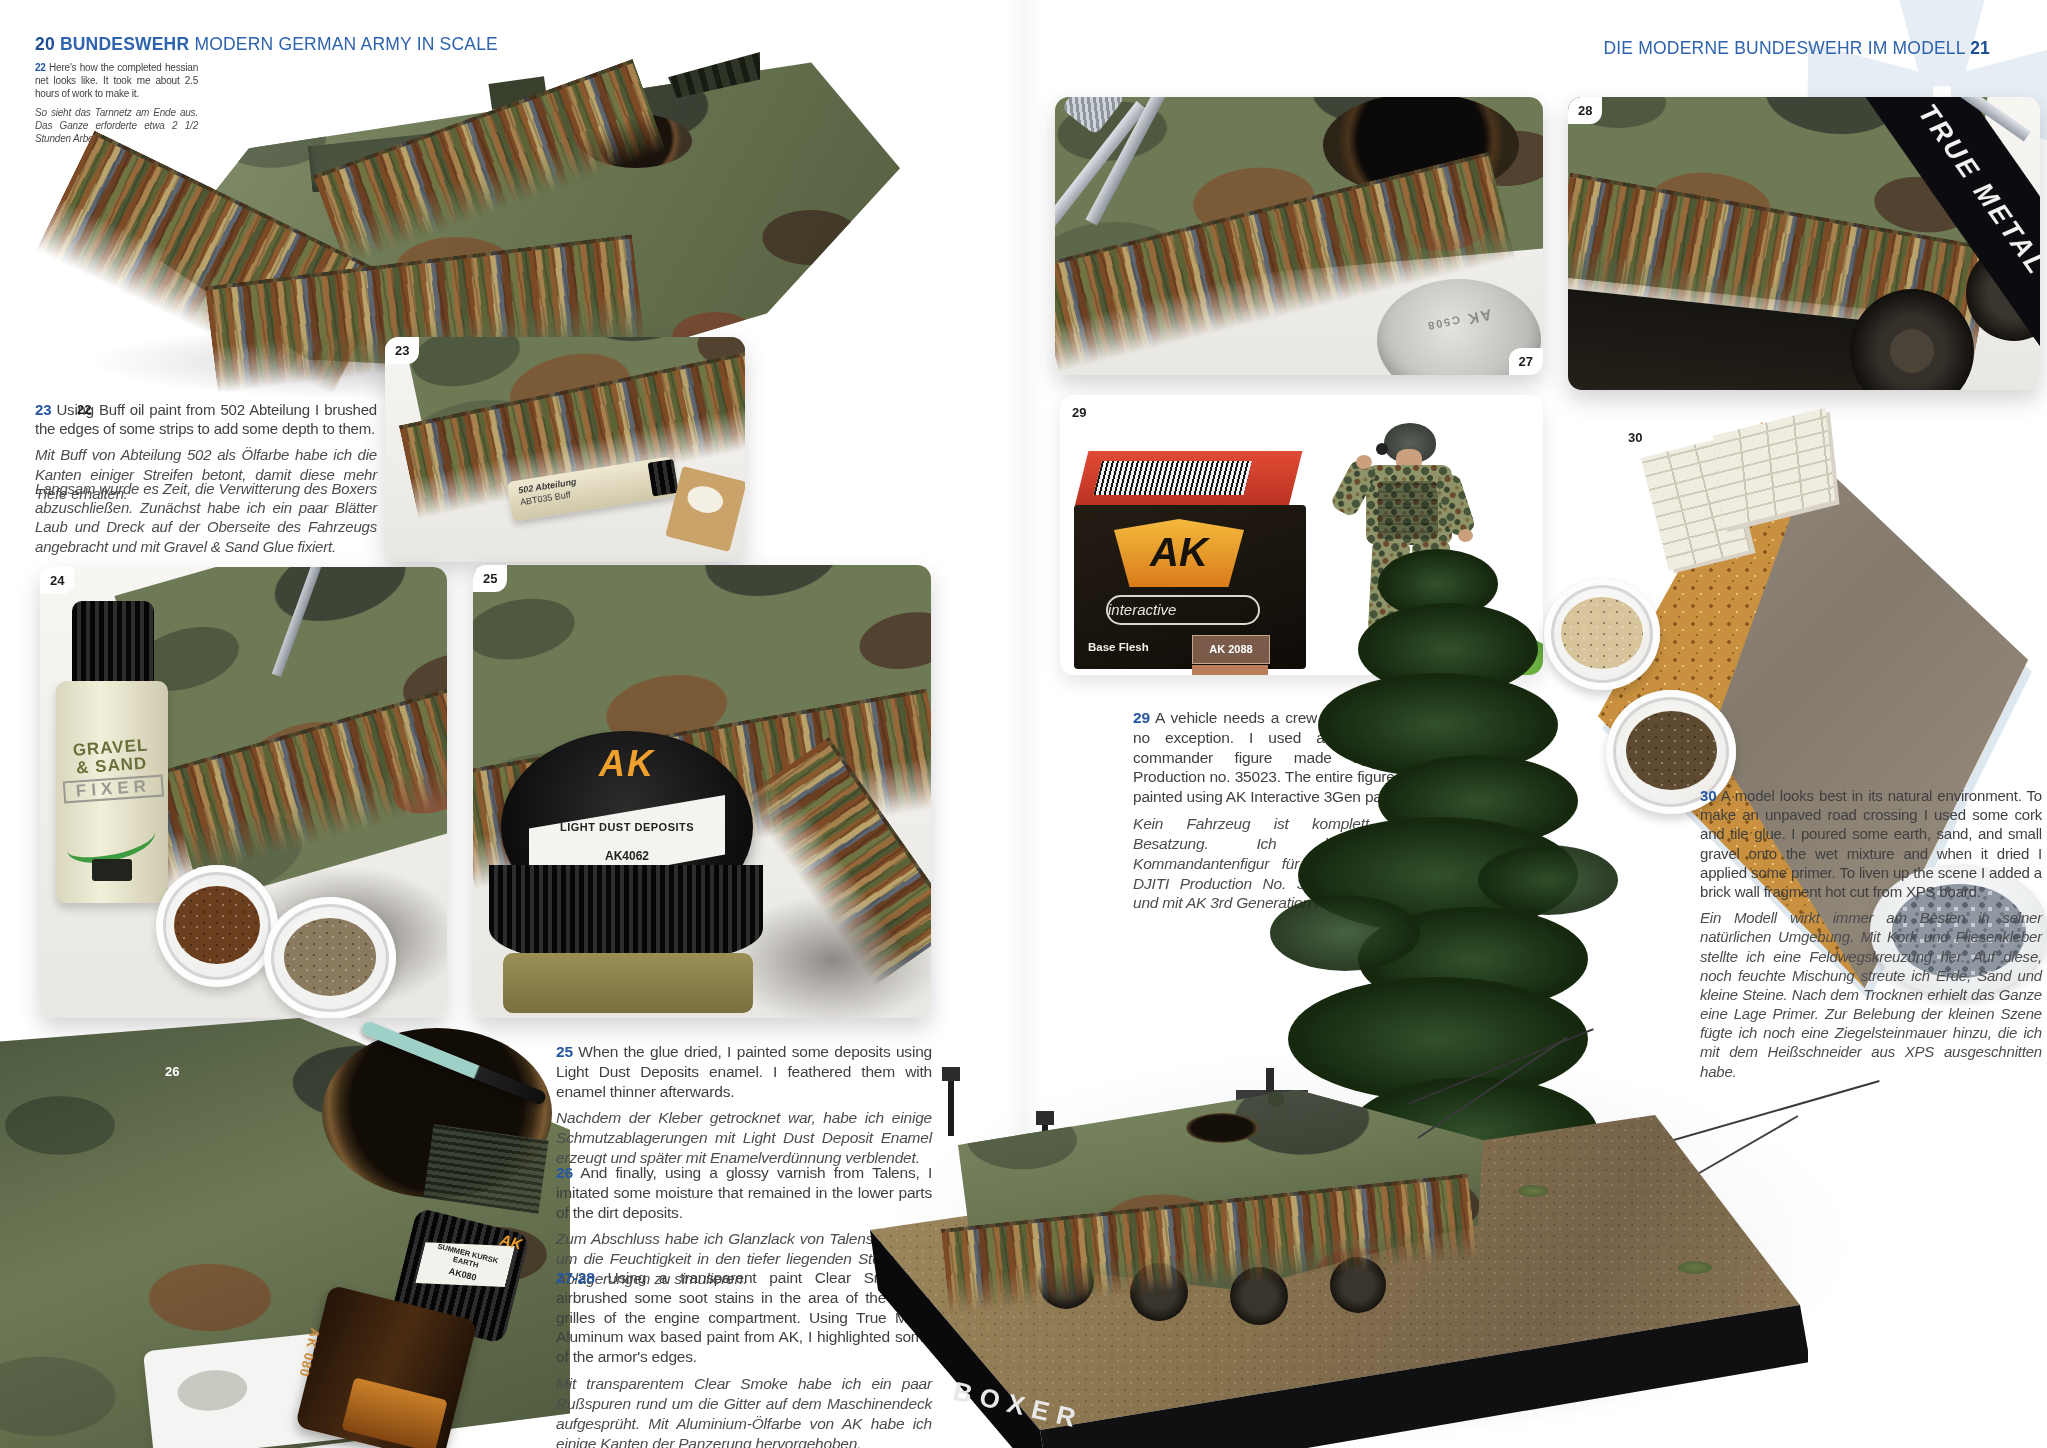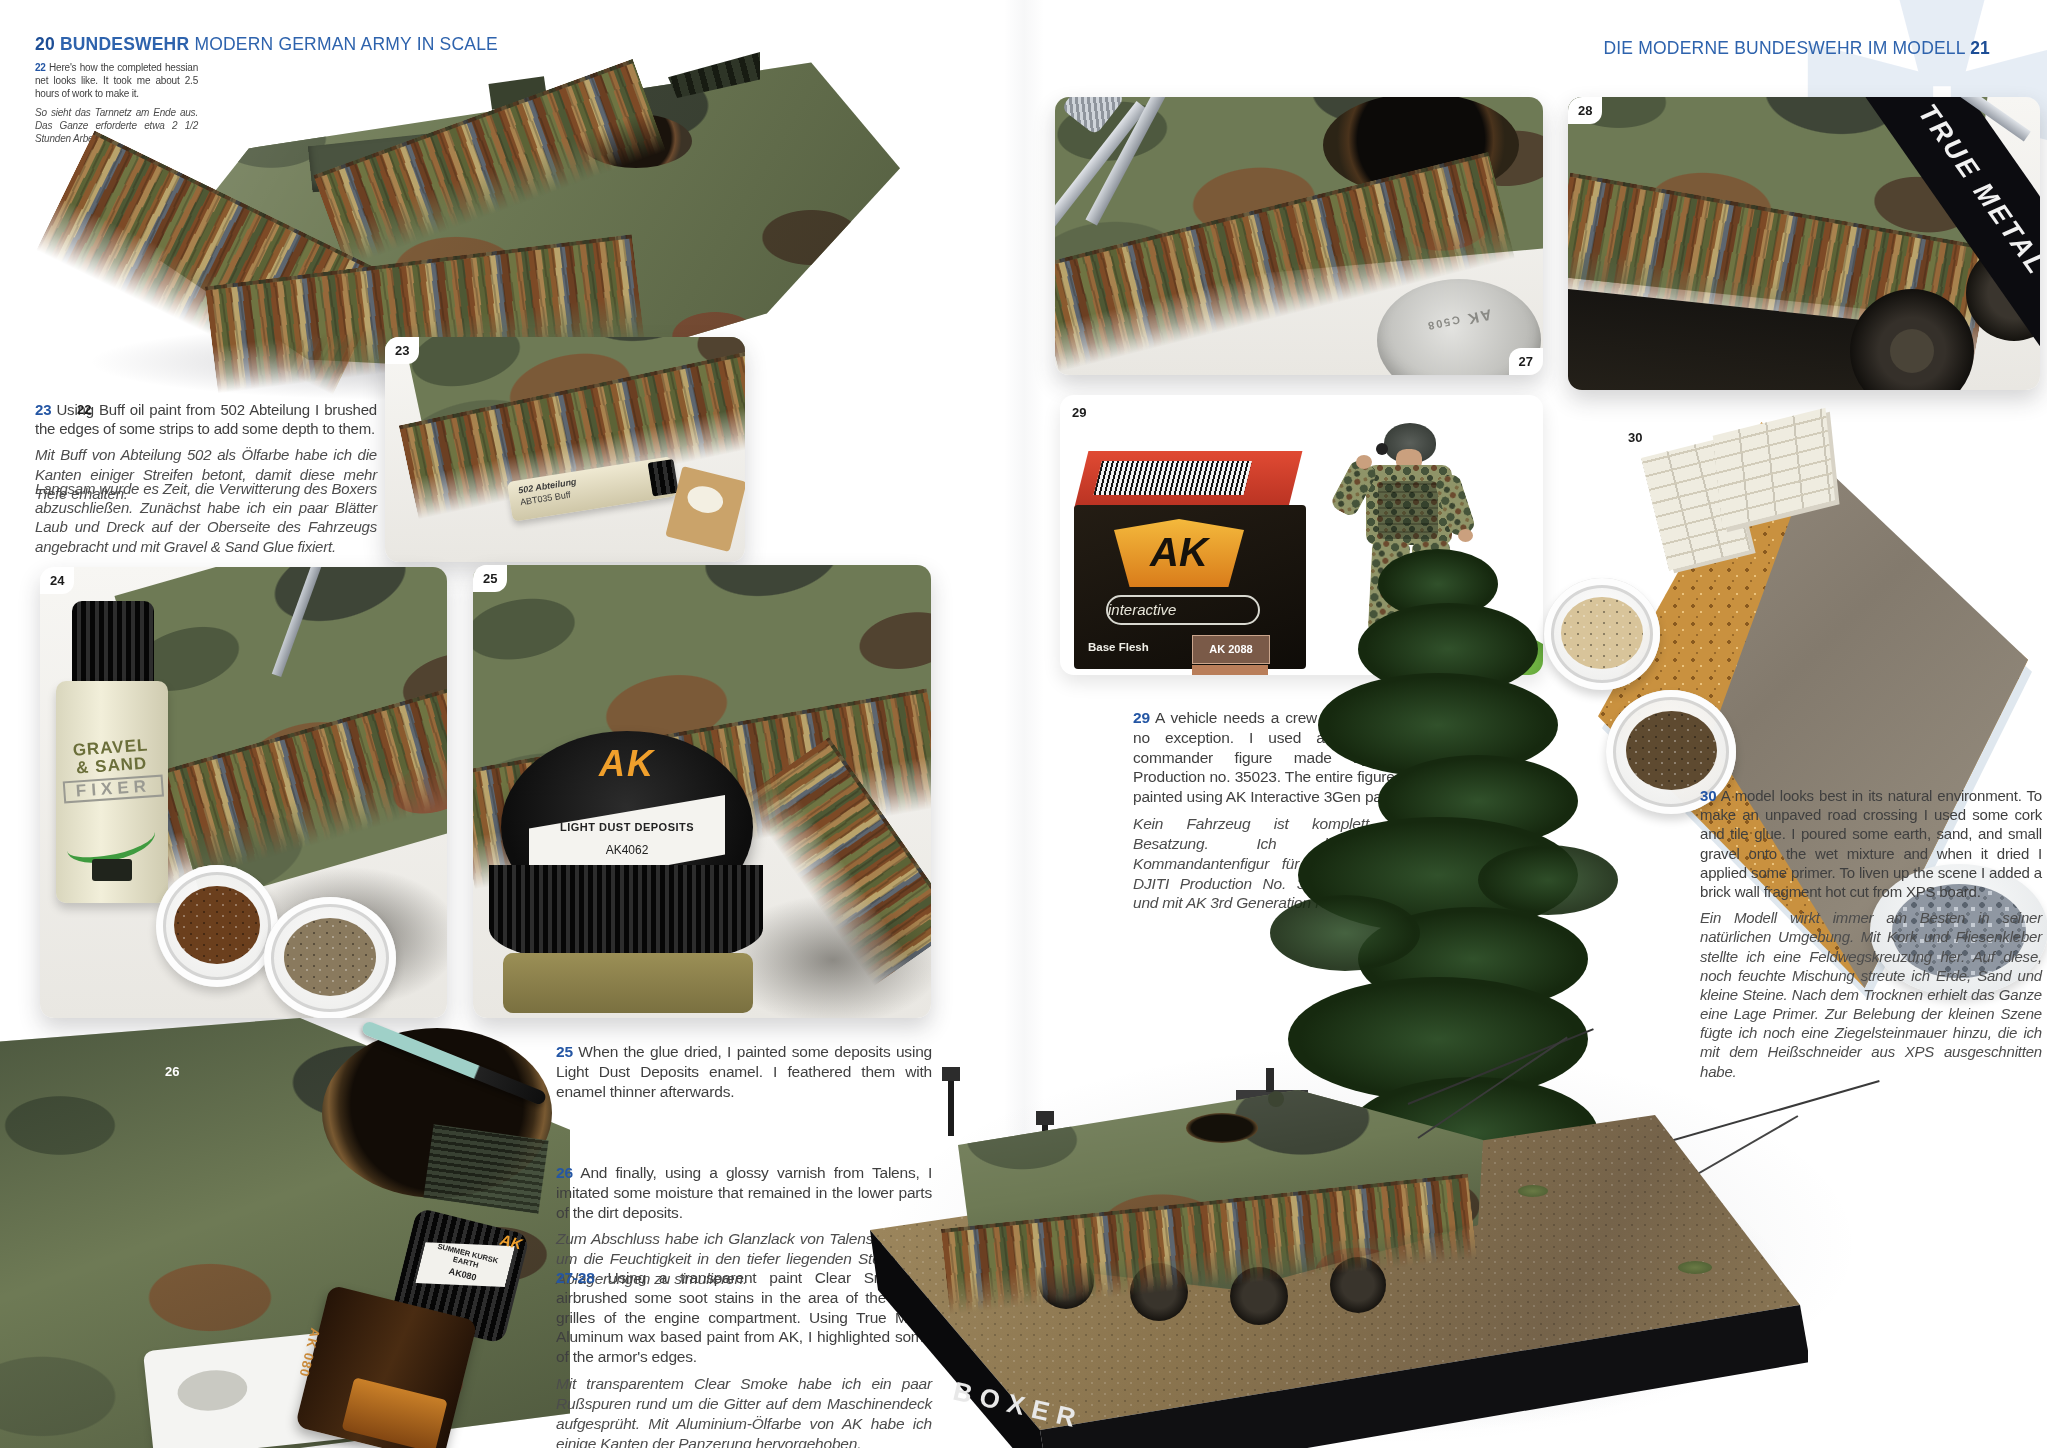--- a/index.html
+++ b/index.html
@@ -170,21 +170,21 @@
 
   <div class="photo" style="left:473px;top:565px;width:458px;height:453px;">
     <div class="abs camo" style="left:-22px;top:-34px;width:520px;height:262px;transform:rotate(-10deg);"></div>
     <div class="abs fringe" style="left:-12px;top:164px;width:480px;height:118px;transform:rotate(-10deg);"></div>
     <div class="abs fringe" style="left:356px;top:172px;width:230px;height:104px;transform:rotate(55deg);transform-origin:left top;"></div>
     <div class="abs" style="left:250px;top:330px;width:220px;height:130px;background:radial-gradient(closest-side,rgba(25,22,15,.45),transparent);"></div>
     <div class="abs" style="left:28px;top:166px;width:252px;height:192px;border-radius:50%;background:radial-gradient(circle at 50% 40%,#2c2c2c,#0d0d0d 72%);box-shadow:0 8px 14px rgba(0,0,0,.3);">
       <div style="position:absolute;left:0;right:0;top:12px;text-align:center;color:#f0a02c;font-weight:bold;font-style:italic;font-size:36px;letter-spacing:2px;">AK</div>
       <div class="abs" style="left:28px;top:64px;width:196px;height:96px;background:#f4f3ef;clip-path:polygon(0 35%,100% 0,100% 62%,0 100%);text-align:center;color:#222;">
         <span style="display:block;margin-top:26px;font-weight:bold;font-size:11px;letter-spacing:.5px;">LIGHT DUST DEPOSITS</span>
-        <span style="display:block;margin-top:10px;font-weight:normal;font-size:12px;">AK4062</span>
+        <span style="display:block;margin-top:16px;font-weight:bold;font-size:12px;">AK4062</span>
       </div>
     </div>
     <div class="abs ribs" style="left:16px;top:300px;width:274px;height:96px;border-radius:0 0 34% 34%;"></div>
     <div class="abs" style="left:30px;top:388px;width:250px;height:60px;background:linear-gradient(#9b8f56,#7a7040);border-radius:10px;"></div>
     <div class="tab tl">25</div>
   </div>
 
   <div class="cutout" style="left:0;top:1012px;width:556px;height:436px;">
     <div class="abs camo" style="left:-30px;top:6px;width:600px;height:430px;clip-path:polygon(0 6%,55% 0,100% 26%,100% 92%,55% 100%,0 100%);"></div>
     <div class="abs" style="left:-30px;top:6px;width:600px;height:430px;clip-path:polygon(0 6%,55% 0,100% 26%,100% 92%,55% 100%,0 100%);background:linear-gradient(160deg,rgba(10,20,20,.35),transparent 45%,rgba(10,15,10,.3));"></div>
@@ -206,20 +206,21 @@
       <div style="position:absolute;right:6px;top:2px;color:#f0a02c;font-weight:bold;font-style:italic;font-size:15px;">AK</div>
     </div>
     <div class="abs" style="left:30px;top:96px;width:152px;height:146px;border-radius:12px;background:linear-gradient(100deg,#241307,#4a2c12 50%,#1c0e05);box-shadow:0 6px 12px rgba(0,0,0,.3);">
       <div style="position:absolute;left:4px;top:46px;color:#c98a3a;font-weight:bold;font-size:13px;transform:rotate(90deg);transform-origin:left top;letter-spacing:1px;">AK 080</div>
       <div class="abs" style="left:46px;top:84px;width:96px;height:54px;border-radius:5px;background:linear-gradient(#d98a2b,#8a4a12);opacity:.9;"></div>
     </div>
   </div>
 
   <div class="tb" style="left:556px;top:1042px;width:376px;font-size:15.5px;">
     <p class="en"><span class="num">25</span> <span>When the glue dried, I painted some deposits using Light Dust Deposits enamel. I feathered them with enamel thinner afterwards.</span></p>
+    <p class="de">Nachdem der Kleber getrocknet war, habe ich einige Schmutzablagerungen mit Light Dust Deposit Enamel erzeugt und später mit Enamelverdünnung verblendet.</p>
   </div>
   <div class="tb" style="left:556px;top:1163px;width:376px;font-size:15.5px;">
     <p class="en"><span class="num">26</span> <span>And finally, using a glossy varnish from Talens, I imitated some moisture that remained in the lower parts of the dirt deposits.</span></p>
     <p class="de">Zum Abschluss habe ich Glanzlack von Talens benutzt, um die Feuchtigkeit in den tiefer liegenden Stellen der Ablagerungen zu simulieren.</p>
   </div>
   <div class="tb" style="left:556px;top:1268px;width:376px;font-size:15.5px;">
     <p class="en"><span class="num">27-28</span> <span>Using a transparent paint Clear Smoke, I airbrushed some soot stains in the area of the upper grilles of the engine compartment. Using True Metal Aluminum wax based paint from AK, I highlighted some of the armor's edges.</span></p>
     <p class="de">Mit transparentem Clear Smoke habe ich ein paar Rußspuren rund um die Gitter auf dem Maschinendeck aufgesprüht. Mit Aluminium-Ölfarbe von AK habe ich einige Kanten der Panzerung hervorgehoben.</p>
   </div>
 

